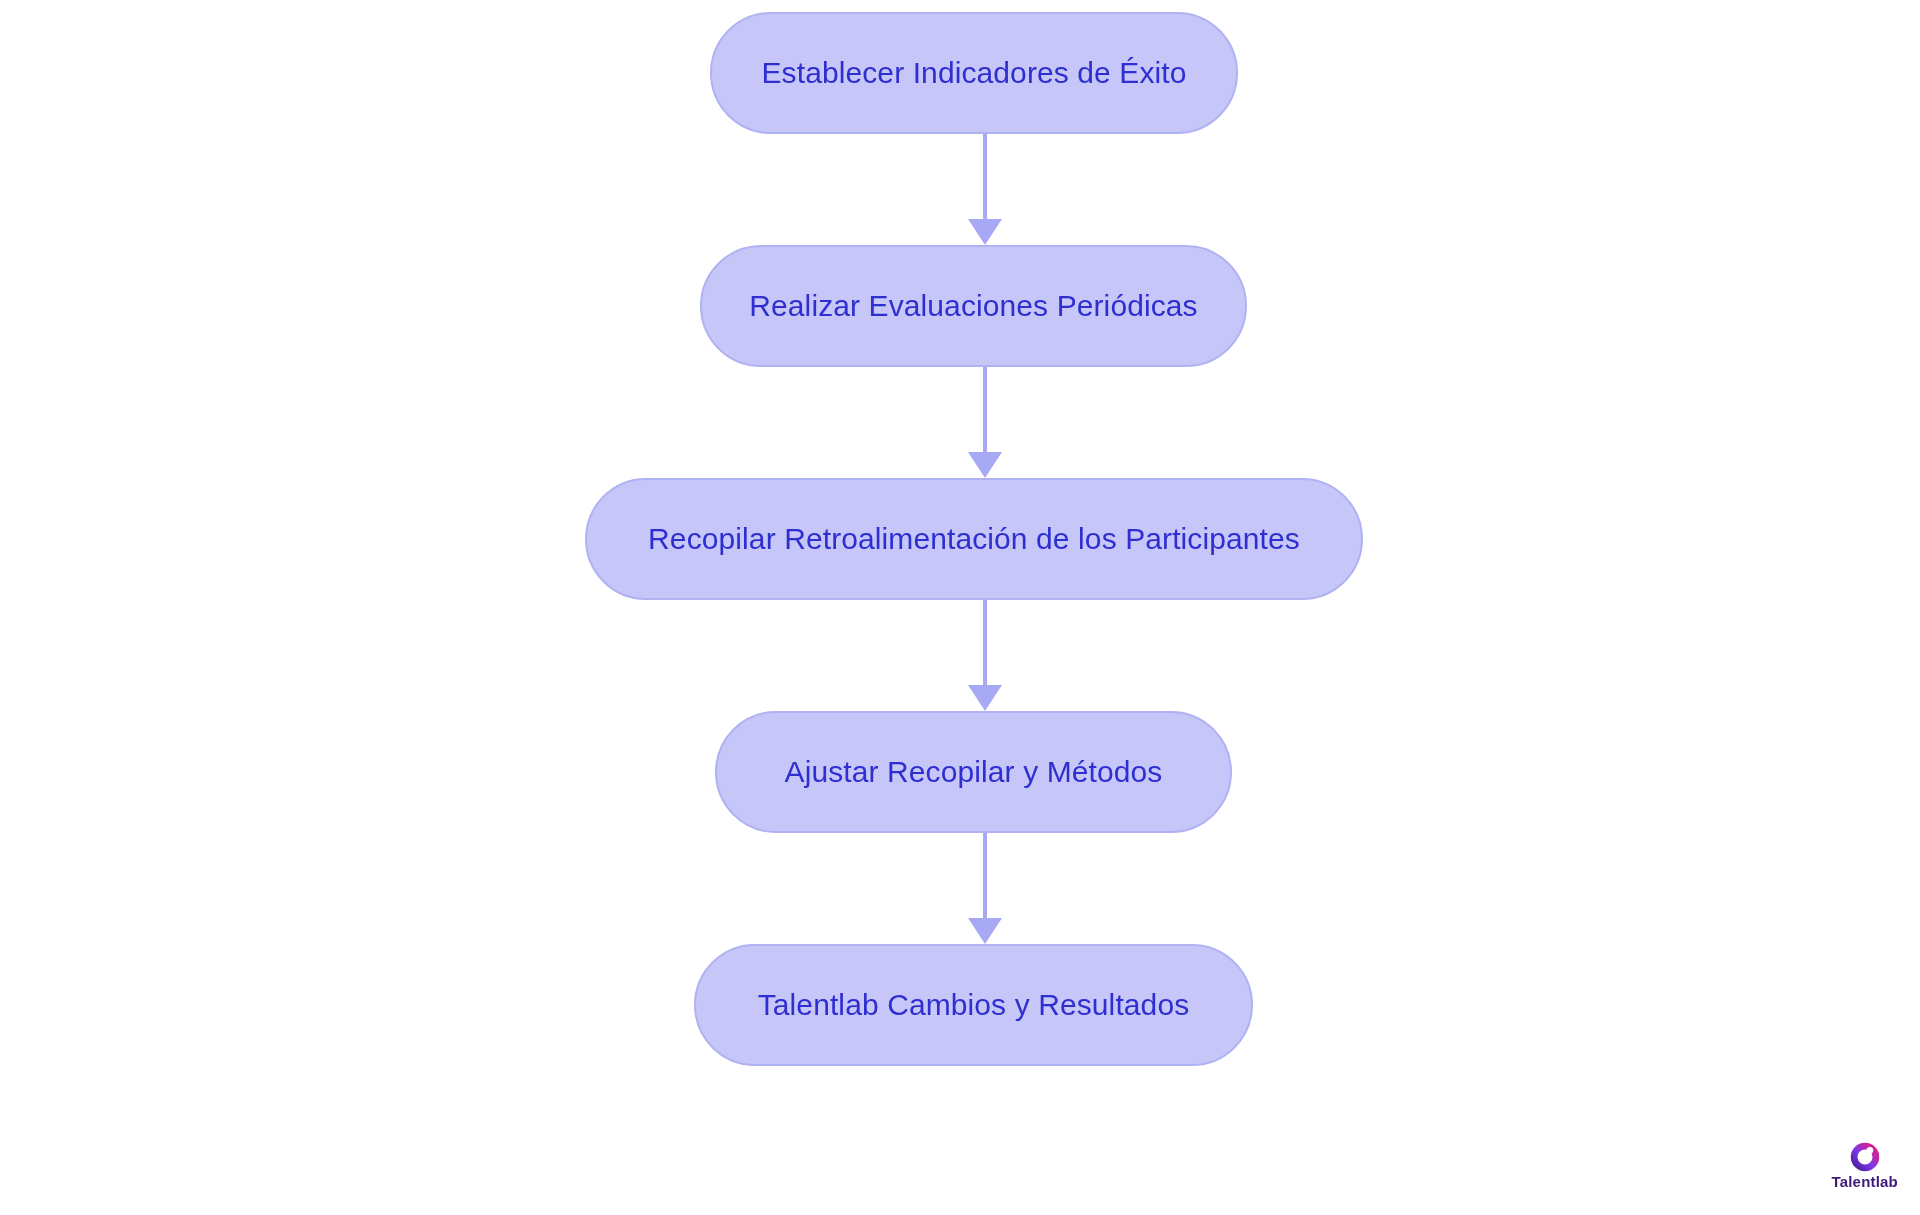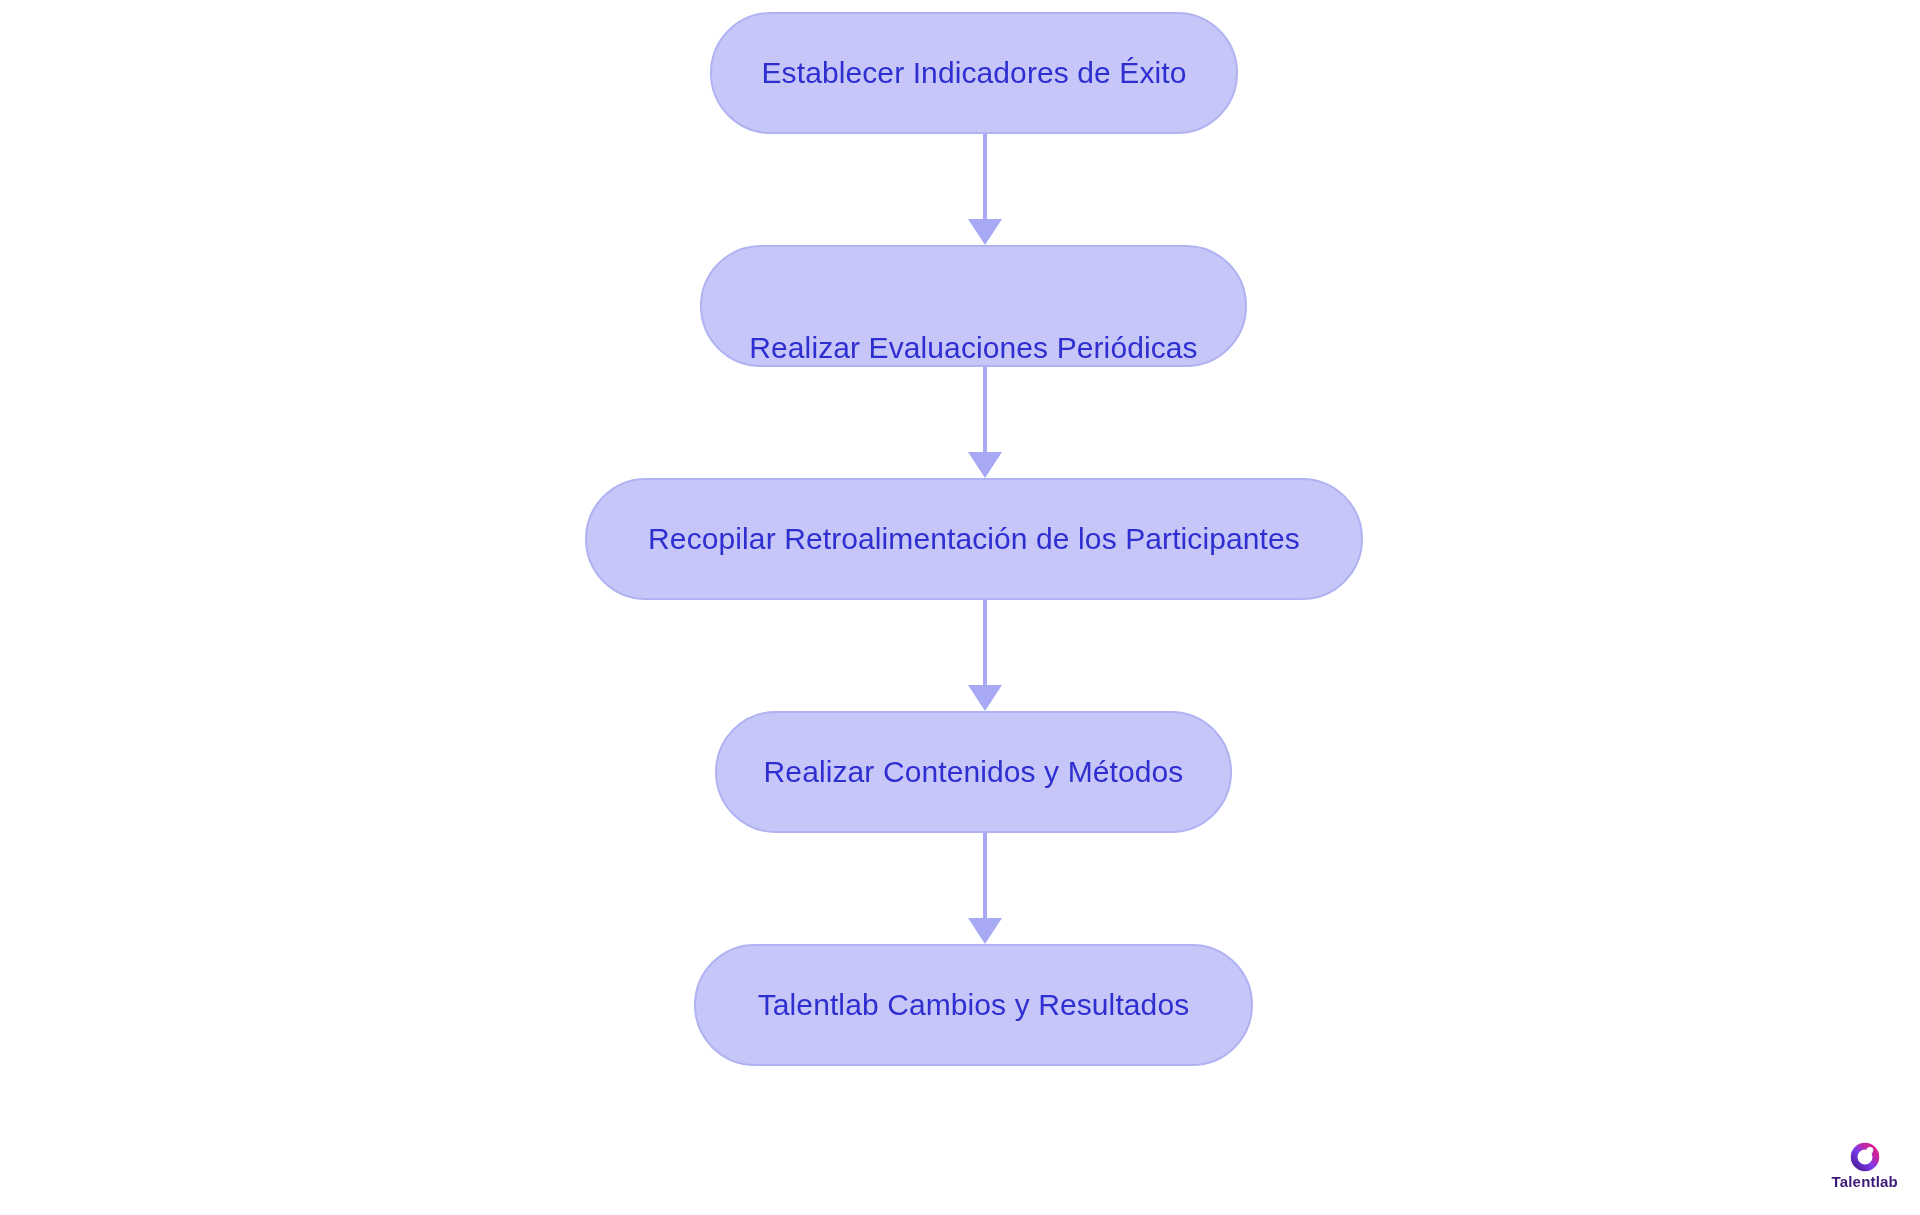--- a/index.html
+++ b/index.html
@@ -51,21 +51,21 @@
     font-family: "Liberation Sans", sans-serif;
     font-size: 30px;
     font-weight: 400;
     letter-spacing: 0.1px;
     white-space: nowrap;
     line-height: 1.15;
   }
 
   
   .node-0 { left: 710px; top: 12px;   width: 528px; height: 122px; }
-  .node-1 { left: 700px; top: 245px;  width: 547px; height: 122px; align-items: flex-end; }
+  .node-1 { left: 700px; top: 245px;  width: 547px; height: 122px; }
   .node-2 { left: 585px; top: 478px;  width: 778px; height: 122px; justify-content: center; }
   .node-3 { left: 715px; top: 711px;  width: 517px; height: 122px; }
   .node-4 { left: 694px; top: 944px;  width: 559px; height: 122px; }
 
   
   .connector {
     position: absolute;
     left: 968px;
     width: 34px;
   }
@@ -154,21 +154,21 @@
     <div class="node node-2">
       <span class="node-label">Recopilar Retroalimentación de los Participantes</span>
     </div>
 
     <div class="connector connector-2">
       <div class="stem"></div>
       <div class="head"></div>
     </div>
 
     <div class="node node-3">
-      <span class="node-label">Realizar Contenidos y Métodos</span>
+      <span class="node-label">Ajustar Recopilar y Métodos</span>
     </div>
 
     <div class="connector connector-3">
       <div class="stem"></div>
       <div class="head"></div>
     </div>
 
     <div class="node node-4">
       <span class="node-label">Talentlab Cambios y Resultados</span>
     </div>

